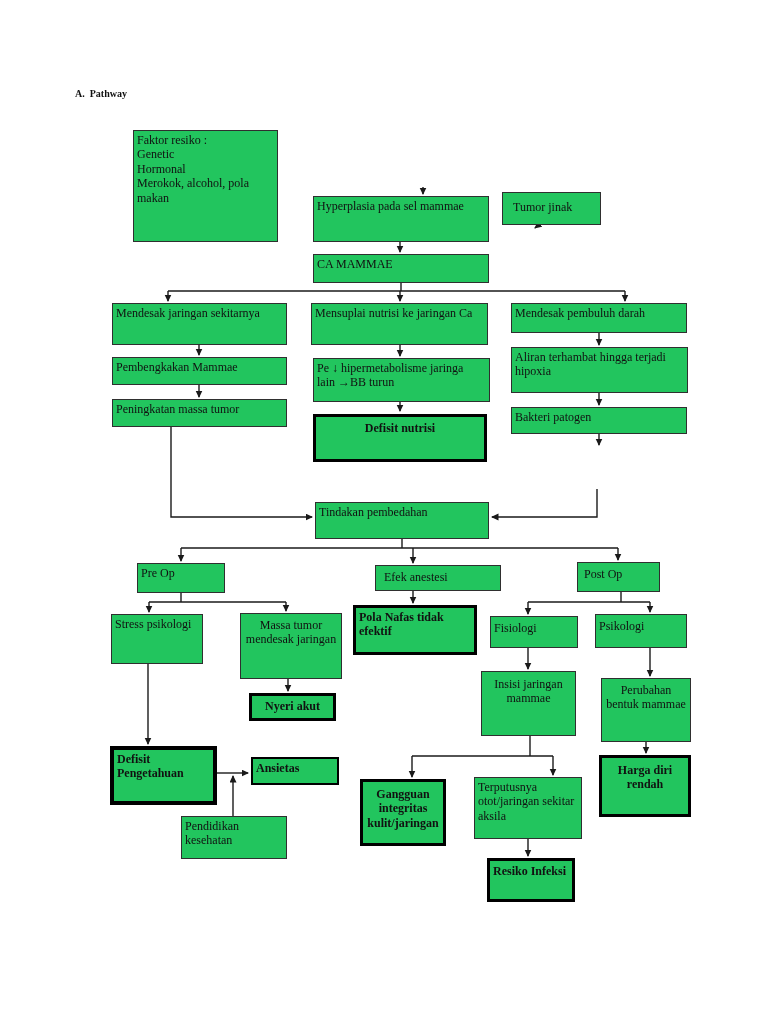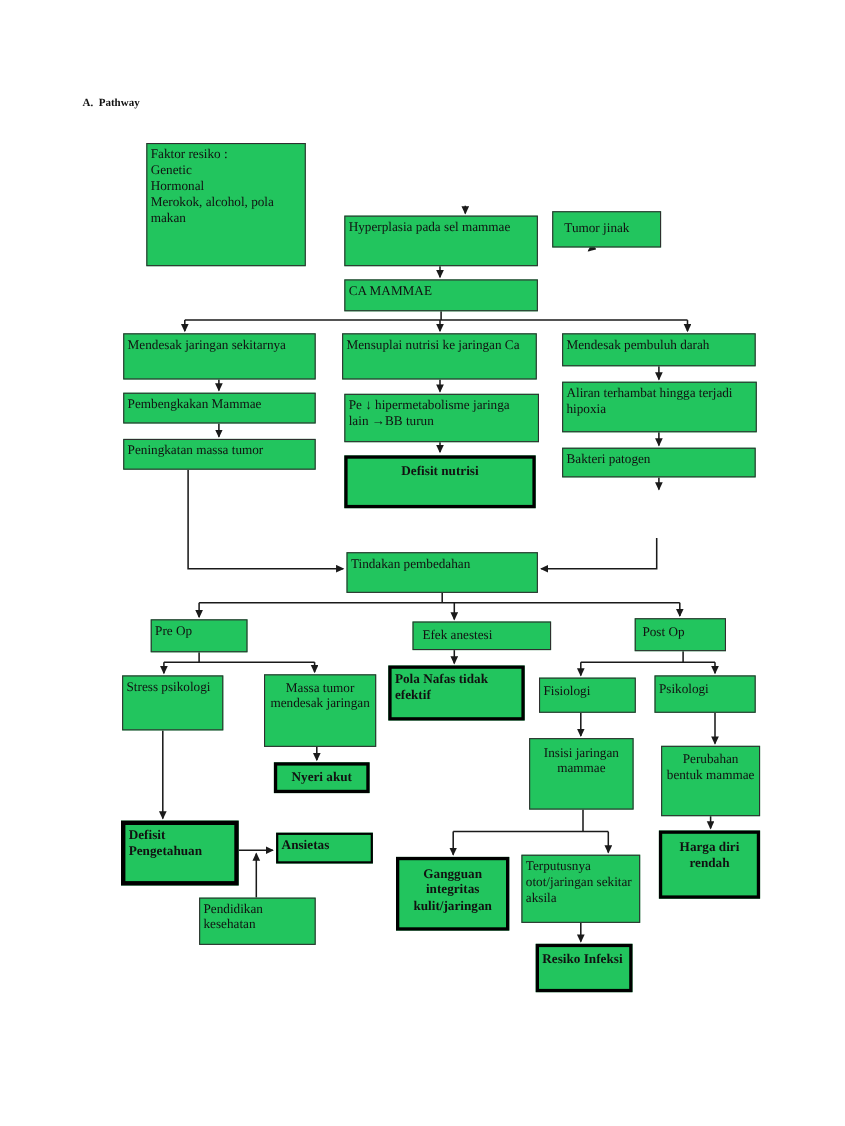--- a/index.html
+++ b/index.html
@@ -39,21 +39,21 @@
   #n-polanafas{left:353px;top:605px;width:124px;height:50px;}
   #n-fisiologi{left:490px;top:616px;width:88px;height:32px;padding-top:4px;}
   #n-psikologi{left:595px;top:614px;width:92px;height:34px;padding-top:4px;}
   #n-nyeri{left:249px;top:693px;width:87px;height:28px;padding-top:3px;}
   #n-insisi{left:481px;top:671px;width:95px;height:65px;padding-top:5px;}
   #n-perubahan{left:601px;top:678px;width:90px;height:64px;padding-top:4px;}
   #n-defpengetahuan{left:110px;top:746px;width:107px;height:59px;}
   #n-ansietas{left:251px;top:757px;width:88px;height:28px;}
   #n-hargadiri{left:599px;top:755px;width:92px;height:62px;padding-top:5px;}
   #n-pendidikan{left:181px;top:816px;width:106px;height:43px;}
-  #n-gangguan{left:360px;top:779px;width:103px;height:67px;padding-top:5px;}
+  #n-gangguan{left:360px;top:779px;width:86px;height:67px;padding-top:5px;}
   #n-terputus{left:474px;top:777px;width:108px;height:62px;}
   #n-resiko{left:487px;top:858px;width:88px;height:44px;padding-top:3px;}
 </style>
 </head>
 <body>
 
 <div id="page">
   <div id="heading">A.  Pathway</div>
 
   <svg class="wires" width="768" height="1024" viewBox="0 0 768 1024">

